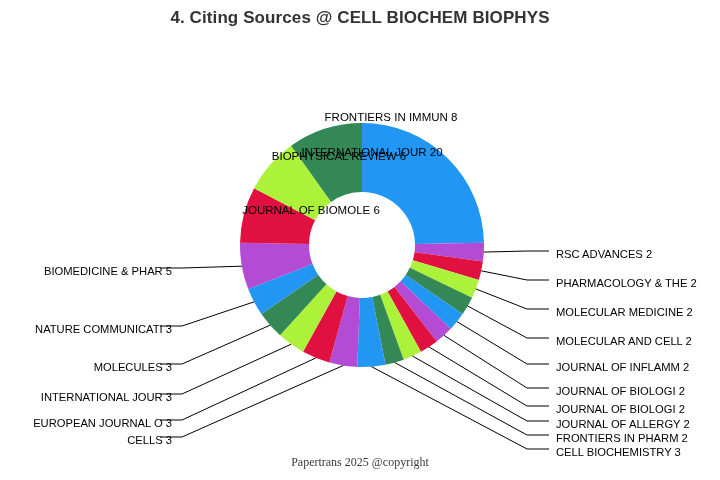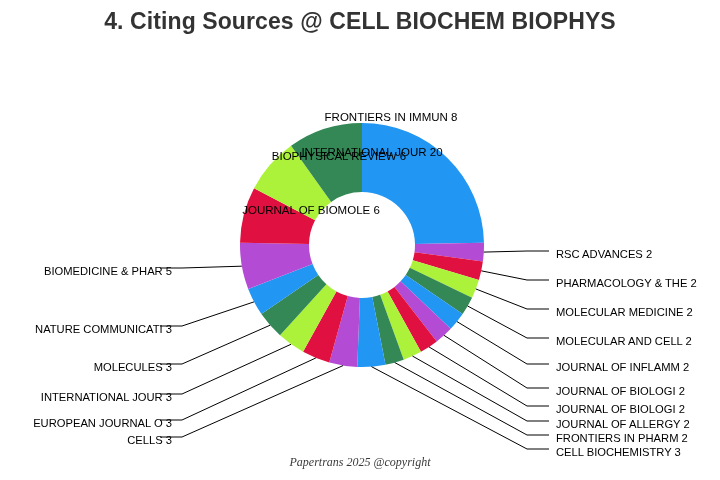--- a/index.html
+++ b/index.html
@@ -22,35 +22,34 @@
     width: 720px;
     height: 480px;
   }
   .chart-title {
     position: absolute;
     top: 8px;
     left: 0;
     width: 720px;
     text-align: center;
     font-family: "Liberation Sans", sans-serif;
-    font-size: 23px;
+    font-size: 17px;
     font-weight: bold;
     color: #333333;
     letter-spacing: 0.1px;
   }
   .chart-footer {
     position: absolute;
     top: 455px;
     left: 0;
     width: 720px;
     text-align: center;
     font-family: "Liberation Serif", serif;
     font-size: 12px;
     color: #3a3a3a;
-    font-style: italic;
   }
   svg#donut-svg {
     position: absolute;
     top: 0;
     left: 0;
     display: block;
   }
   .slice-path { stroke: none; }
   .leader-line {
     stroke: #000000;

